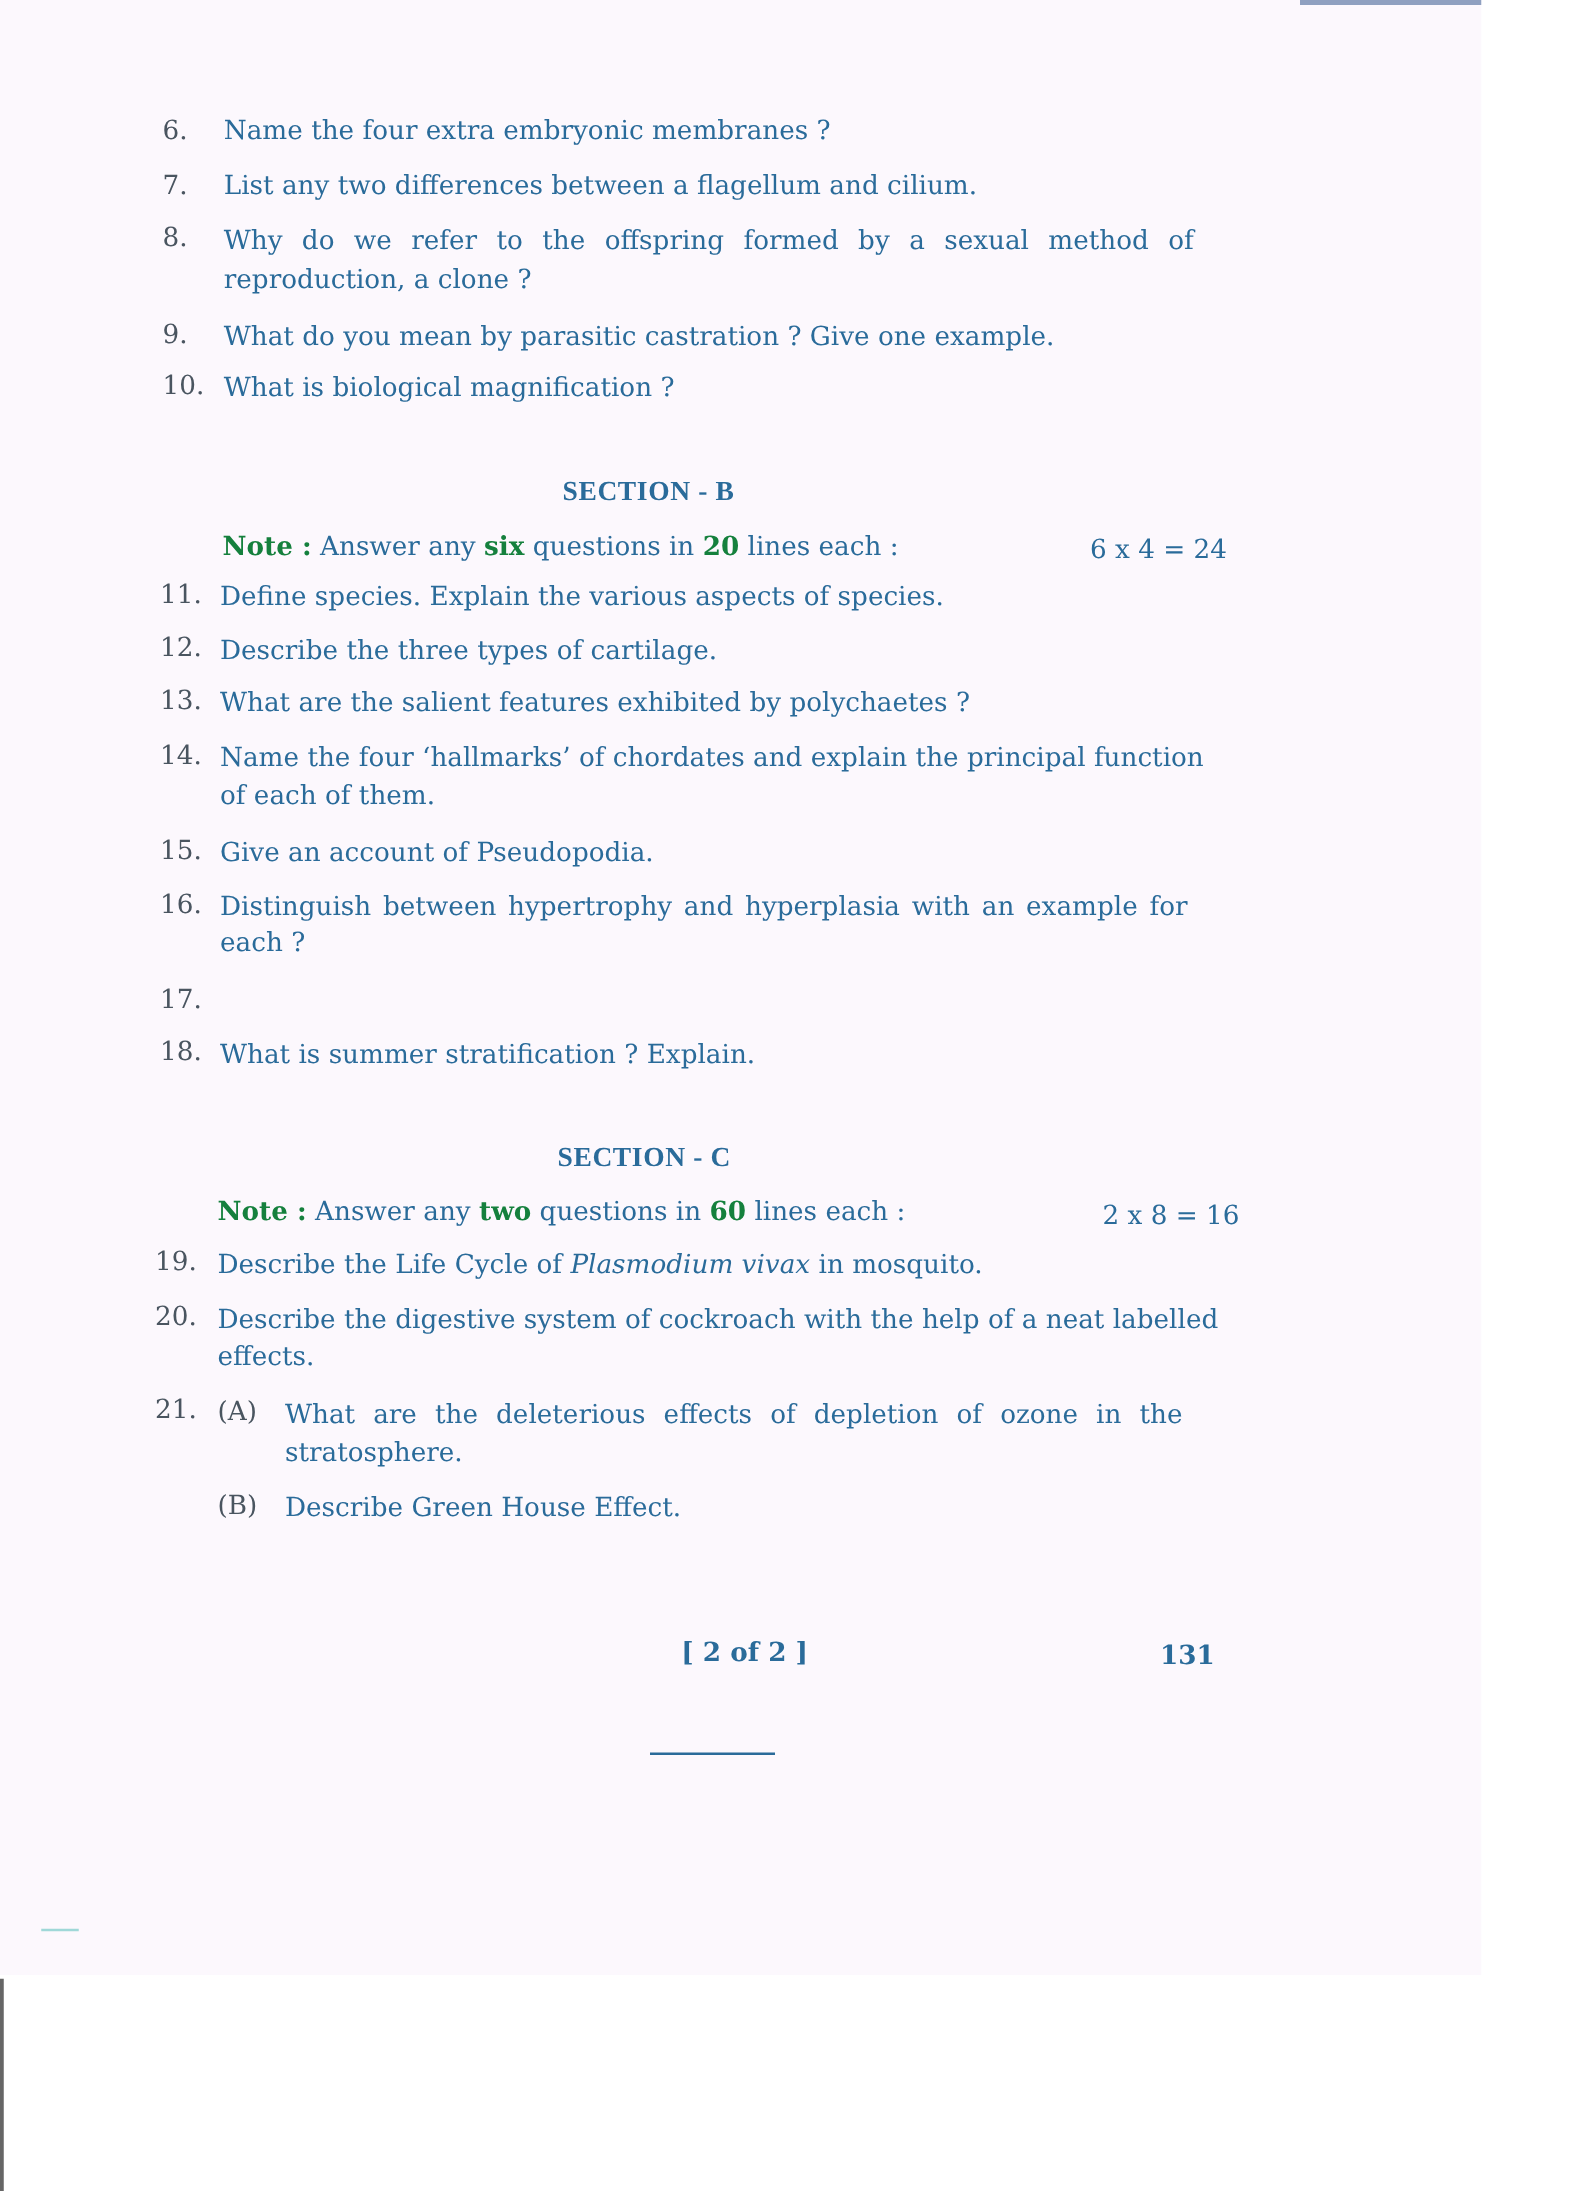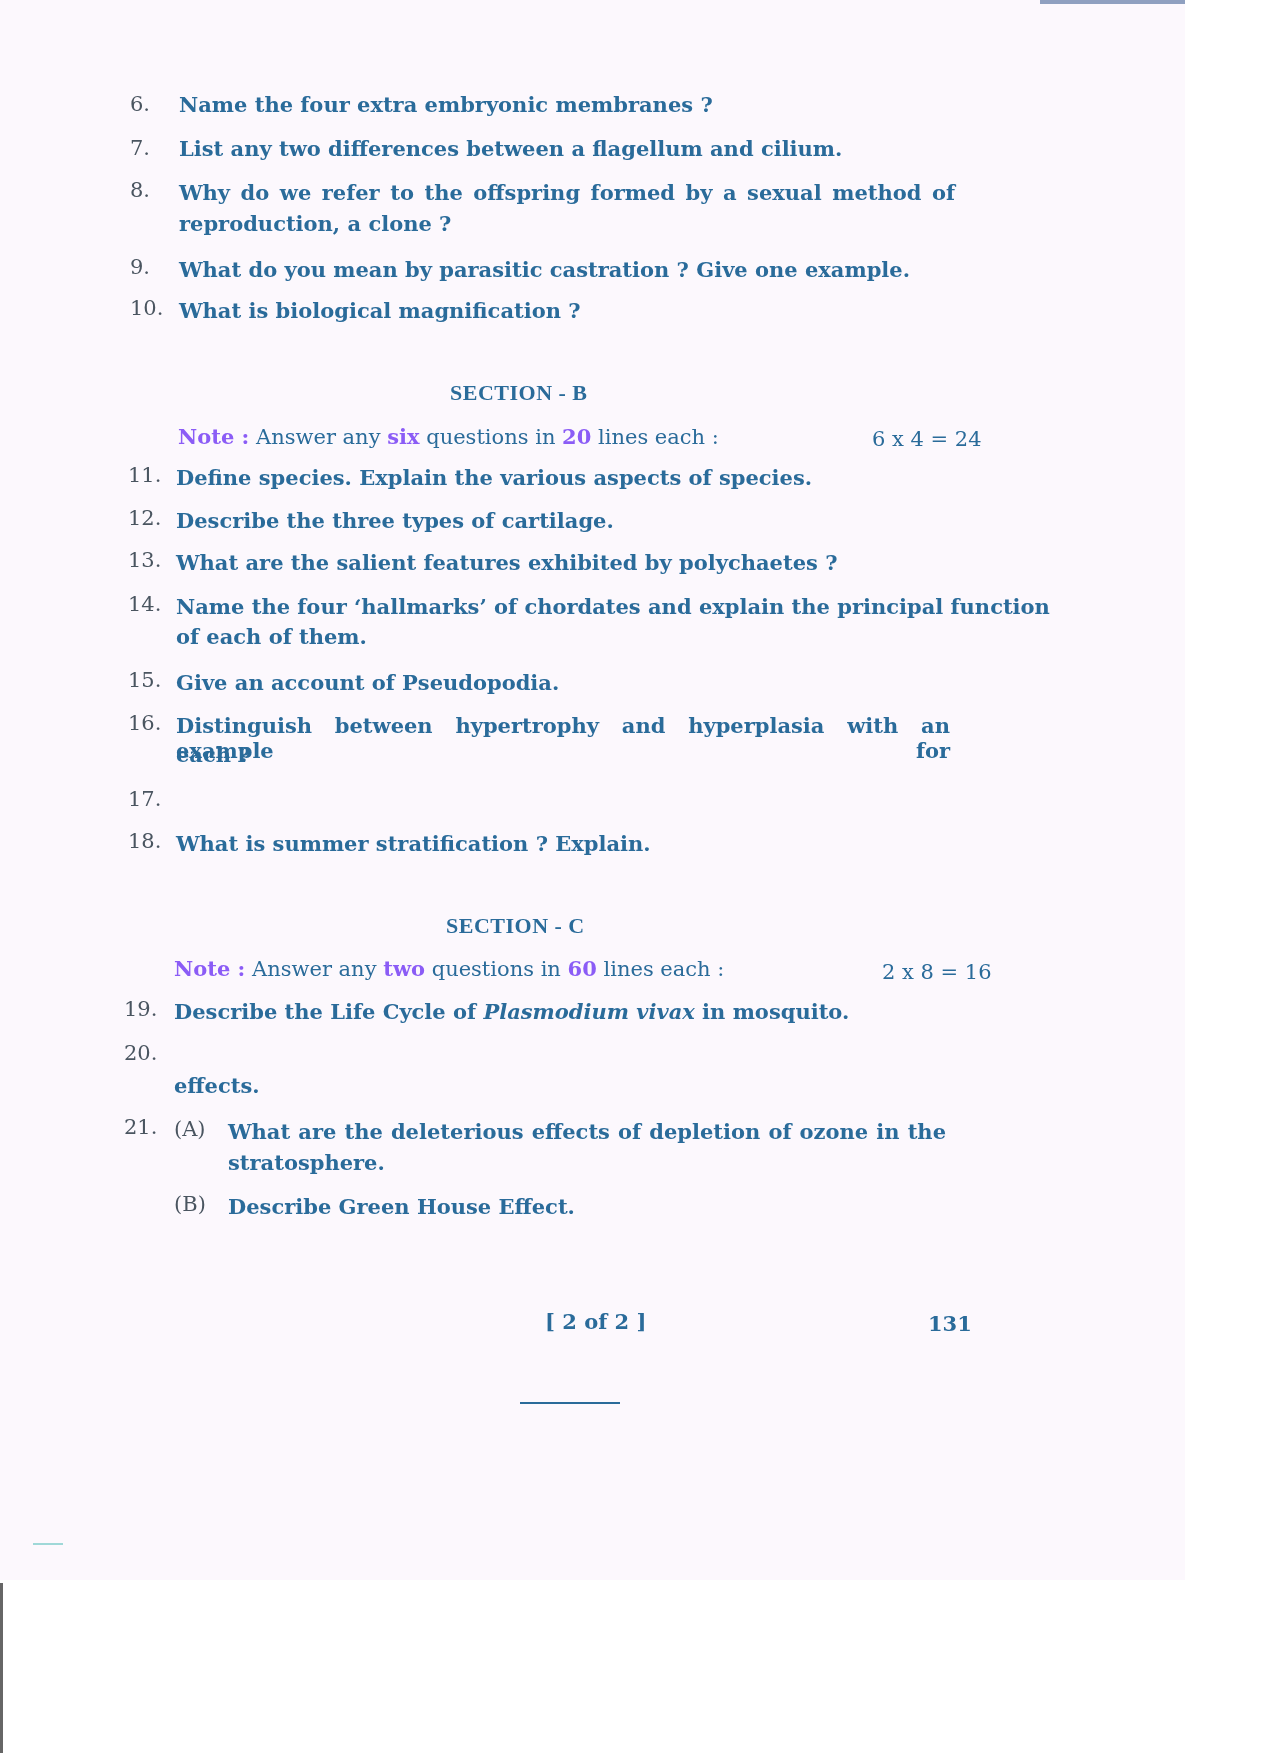--- a/index.html
+++ b/index.html
@@ -16,28 +16,28 @@
     position:absolute; left:1040px; top:0; width:145px; height:4px;
     background:#8fa0c0;
   }
   .scan-edge-left {
     position:absolute; left:0; top:1583px; width:3px; height:170px; background:#666;
   }
   .scan-mark {
     position:absolute; left:33px; top:1543px; width:30px; height:2px; background:#9fd8d8;
   }
   .num { position:absolute; color:#4a5560; font-size:21px; }
-  .text { position:absolute; color:#2a6b9a; font-size:21px;font-weight:bold; }
+  .text { position:absolute; color:#2a6b9a; font-size:21px; }
   .justify { text-align:justify; text-align-last:justify; }
   .heading {
     position:absolute; color:#2a6b9a; font-size:22px; font-weight:bold;
     font-family:"Liberation Serif", serif; letter-spacing:0.5px;
   }
   .note { position:absolute; color:#2a6b9a; font-size:21px; }
-  .note b { color:#8b5cf6;text-align:right; }
+  .note b { color:#15803d;text-align:right; }
   .marks { position:absolute; color:#2a6b9a; font-size:21px; font-weight:normal; }
   .footer-rule { position:absolute; left:520px; top:1402px; width:100px; height:2px; background:#2a6b9a; }
   .footer { position:absolute; color:#2a6b9a; font-size:21px; font-weight:bold; }
   .sub-label { position:absolute; color:#4a5560; font-size:21px; }
   i { font-style:italic; }
 </style>
 </head>
 <body>
 
 <div class="page">
@@ -109,20 +109,21 @@
   <div class="marks" style="left:882px;top:960px;">2 x 8 = 16</div>
 
   <span class="num" style="left:124px;top:997px;text-align:center;">19.</span>
   <div class="text" style="left:174px;top:999px;">
     <span>Describe the Life Cycle of</span>
     <i>Plasmodium vivax</i>
     <span>in mosquito.</span>
   </div>
 
   <span class="num" style="left:124px;top:1041px;">20.</span>
+  <span class="text" style="left:174px;top:1043px;">Describe the digestive system of cockroach with the help of a neat labelled</span>
   <span class="text" style="left:174px;top:1073px;">effects.</span>
 
   <span class="num" style="left:124px;top:1115px;">21.</span>
   <span class="sub-label" style="left:174px;top:1117px;">(A)</span>
   <div class="text justify" style="left:228px;top:1119px;width:718px;">What are the deleterious effects of depletion of ozone in the</div>
   <span class="text" style="left:228px;top:1150px;">stratosphere.</span>
 
   <span class="sub-label" style="left:174px;top:1192px;">(B)</span>
   <span class="text" style="left:228px;top:1194px;">Describe Green House Effect.</span>
 

